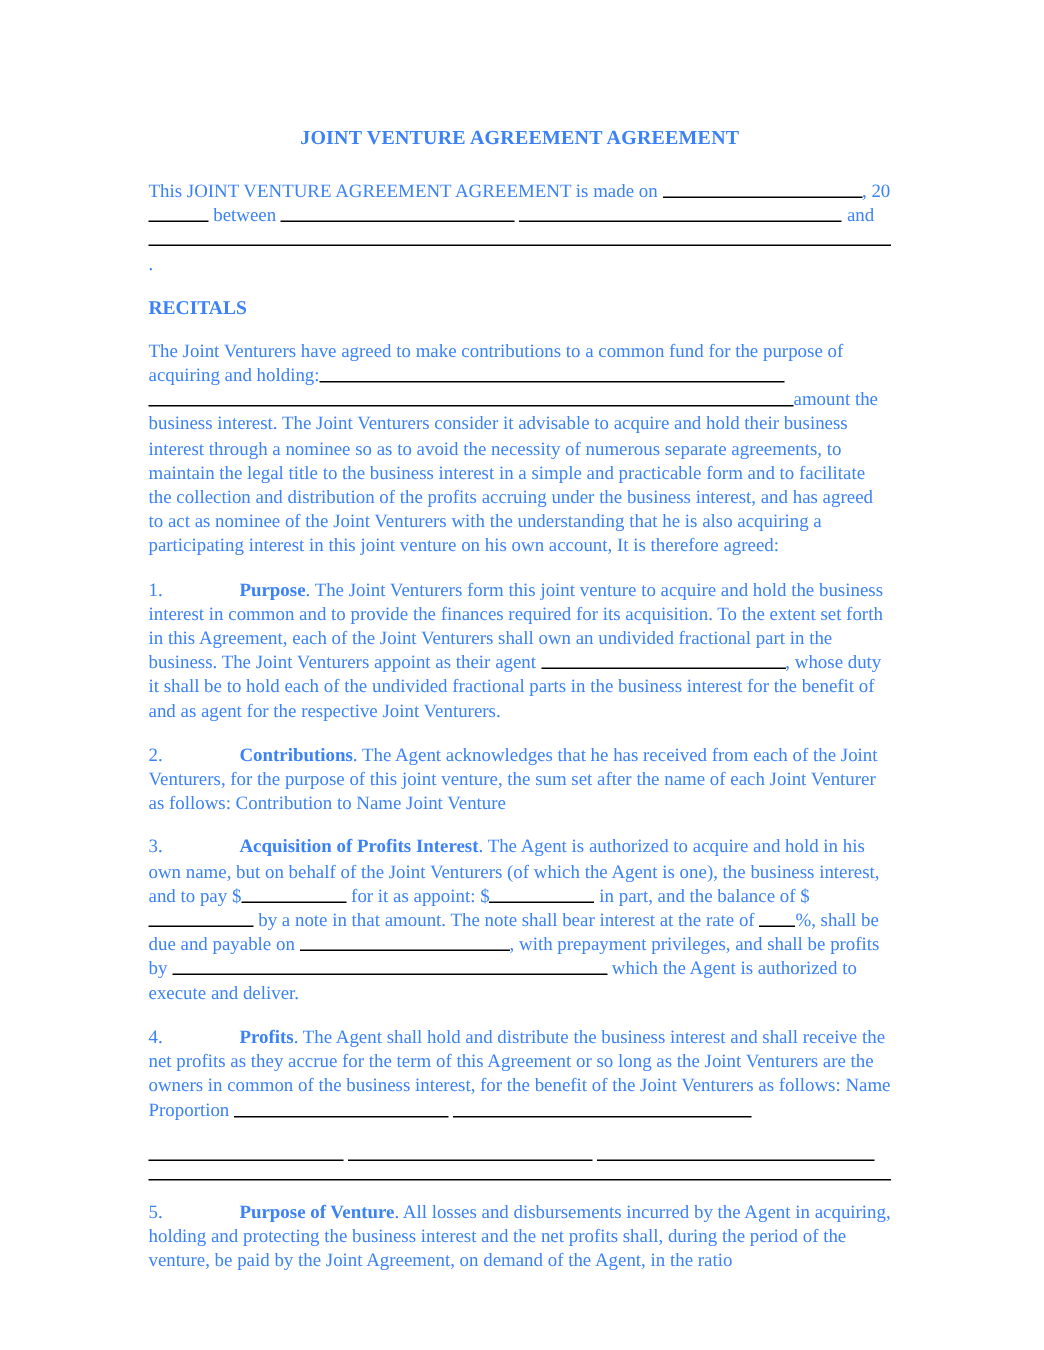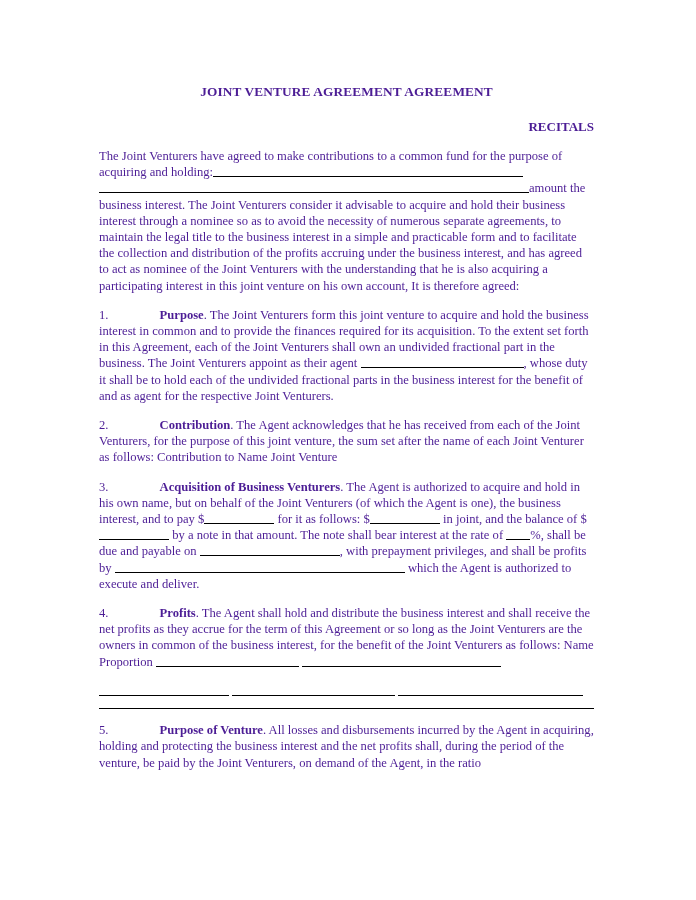--- a/index.html
+++ b/index.html
@@ -7,42 +7,41 @@
     padding: 0;
     background: #ffffff;
   }
   .page {
     position: relative;
     width: 696px;
     height: 900px;
     background: #ffffff;
     overflow: hidden;
     font-family: "Liberation Serif", "DejaVu Serif", serif;
-    color: #4c1d95;
+    color: #3b82f6;
   }
   .content {
     position: absolute;
     left: 99px;
     top: 84px;
     width: 495px;
   }
   .doc-title {
     text-align: center;
     font-weight: bold;
     font-size: 13.3px;
     letter-spacing: 0.15px;
     margin: 0 0 19px 0;
     line-height: 16px;
   }
   .section-heading {
     font-weight: bold;
     font-size: 13px;
     margin: 0 0 13px 0;
     line-height: 16px;
-    text-align: right;
   }
   p.para {
     margin: 0 0 13px 0;
     font-size: 12.6px;
     line-height: 16.2px;
     text-align: left;
     white-space: normal;
   }
   p.para.tight {
   }
@@ -89,41 +88,46 @@
   }
 </style>
 </head>
 <body>
 
 <div class="page">
   <div class="content">
 
     <div class="doc-title">JOINT VENTURE AGREEMENT AGREEMENT</div>
 
+    <p class="para"><span>This JOINT VENTURE AGREEMENT AGREEMENT is made on</span>&nbsp;<span class="blank b-date"></span><span>,</span>
+      <span>20</span> <span class="blank b-year"></span>
+      <span>between</span> <span class="blank b-party1"></span>
+      <span class="blank b-party2"></span> <span>and</span>
+      <span class="blank b-full"></span><span>.</span></p>
 
     <div class="section-heading">RECITALS</div>
 
     <p class="para"><span>The Joint Venturers have agreed to make contributions to a common fund for the purpose of acquiring and holding:</span><span class="blank b-hold"></span>
       <span class="blank b-hold2"></span><span>amount</span>
       <span>the business interest. The Joint Venturers consider it advisable to acquire and hold their business interest through a nominee so as to avoid the necessity of numerous separate agreements, to maintain the legal title to the business interest in a simple and practicable form and to facilitate the collection and distribution of the profits accruing under the business interest, and has agreed to act as nominee of the Joint Venturers with the understanding that he is also acquiring a participating interest in this joint venture on his own account, It is therefore agreed:</span></p>
 
     <p class="para"><span>1.</span> <span class="clause-label">Purpose</span><span>. The Joint Venturers form this joint venture to acquire and hold the business interest in common and to provide the finances required for its acquisition. To the extent set forth in this Agreement, each of the Joint Venturers shall own an undivided fractional part in the business. The Joint Venturers appoint as their agent</span> <span class="blank b-agent"></span><span>, whose duty it shall be to hold each of the undivided fractional parts in the business interest for the benefit of and as agent for the respective Joint Venturers.</span></p>
 
-    <p class="para"><span>2.</span> <span class="clause-label">Contribution</span><span>. The Agent acknowledges that he has received from each of the Joint Venturers, for the purpose of this joint venture, the sum set after the name of each Joint Venturer as follows: Contribution to Name Joint Venture</span></p>
+    <p class="para"><span>2.</span> <span class="clause-label">Contributions</span><span>. The Agent acknowledges that he has received from each of the Joint Venturers, for the purpose of this joint venture, the sum set after the name of each Joint Venturer as follows: Contribution to Name Joint Venture</span></p>
 
-    <p class="para"><span>3.</span> <span class="clause-label">Acquisition of Business Venturers</span><span>. The Agent is authorized to acquire and hold in his own name, but on behalf of the Joint Venturers (of which the Agent is one), the business interest, and to pay $</span><span class="blank b-money"></span>
-      <span>for it as follows: $</span><span class="blank b-money"></span>
-      <span>in joint, and the balance of $</span><span class="blank b-money"></span>
+    <p class="para"><span>3.</span> <span class="clause-label">Acquisition of Profits Interest</span><span>. The Agent is authorized to acquire and hold in his own name, but on behalf of the Joint Venturers (of which the Agent is one), the business interest, and to pay $</span><span class="blank b-money"></span>
+      <span>for it as appoint: $</span><span class="blank b-money"></span>
+      <span>in part, and the balance of $</span><span class="blank b-money"></span>
       <span>by a note in that amount. The note shall bear interest at the rate of</span> <span class="blank b-rate"></span><span>%, shall be due and payable on</span>
       <span class="blank b-due"></span><span>, with prepayment privileges, and shall be profits by</span>
       <span class="blank b-secured"></span> <span>which the Agent is authorized to execute and deliver.</span></p>
 
     <p class="para tight"><span>4.</span> <span class="clause-label">Profits</span><span>. The Agent shall hold and distribute the business interest and shall receive the net profits as they accrue for the term of this Agreement or so long as the Joint Venturers are the owners in common of the business interest, for the benefit of the Joint Venturers as follows: Name Proportion</span>
       <span class="blank b-name"></span> <span class="blank b-prop"></span></p>
 
     <div class="rule-row"><span class="blank b-n1"></span><span class="blank b-n2"></span><span class="blank b-n3"></span></div>
 
     <div class="rule-full"></div>
 
-    <p class="para"><span>5.</span> <span class="clause-label">Purpose of Venture</span><span>. All losses and disbursements incurred by the Agent in acquiring, holding and protecting the business interest and the net profits shall, during the period of the venture, be paid by the Joint Venturers, on demand of the Agent, in the ratio</span></p>
+    <p class="para"><span>5.</span> <span class="clause-label">Purpose of Venture</span><span>. All losses and disbursements incurred by the Agent in acquiring, holding and protecting the business interest and the net profits shall, during the period of the venture, be paid by the Joint Agreement, on demand of the Agent, in the ratio</span></p>
 
   </div>
 </div>
 
 </body></html>

